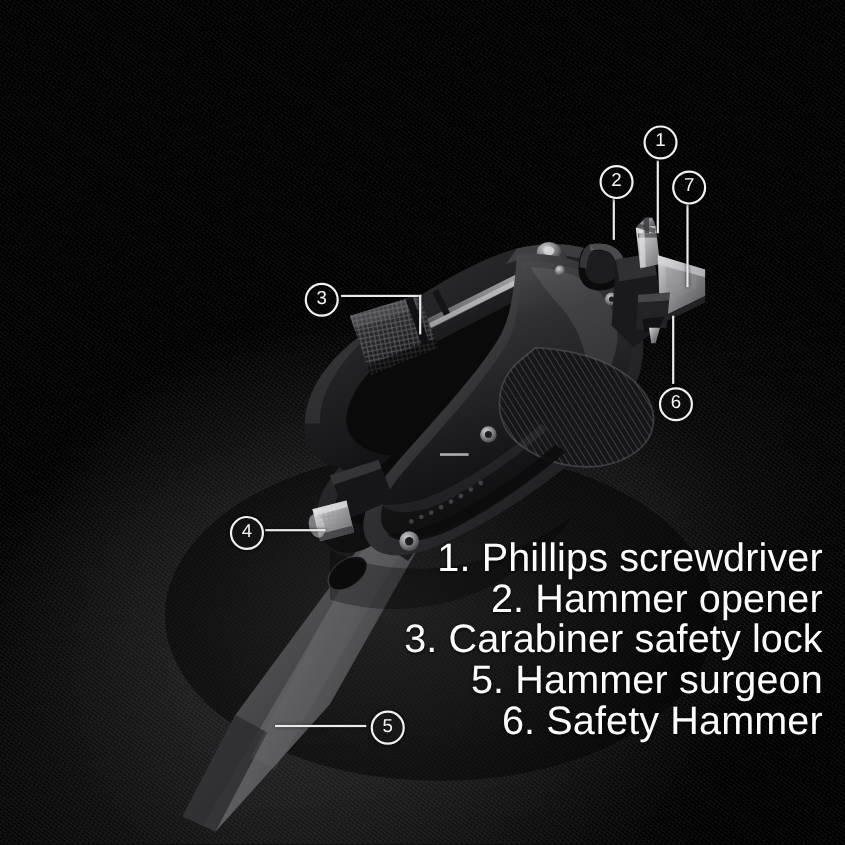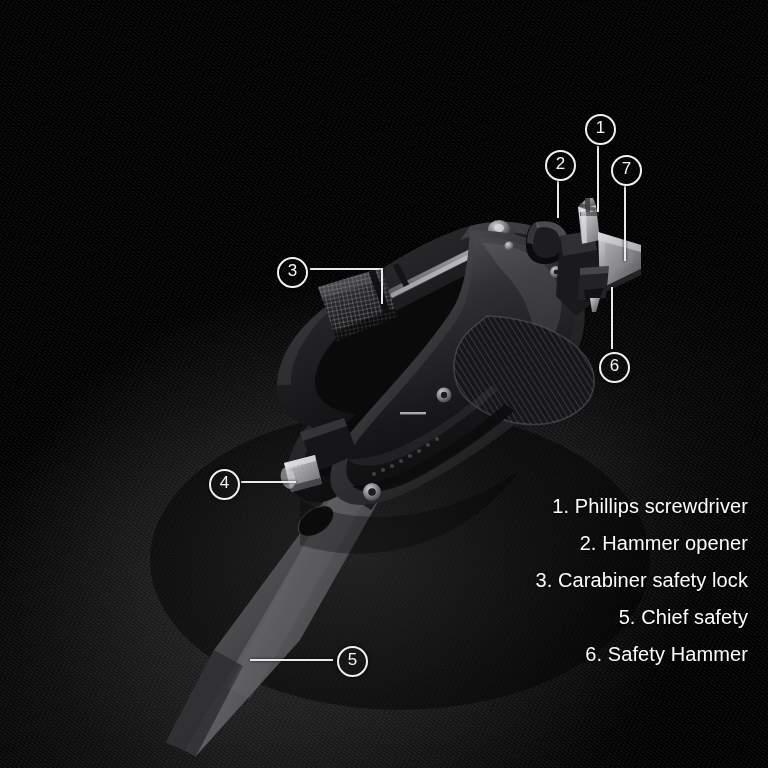--- a/index.html
+++ b/index.html
@@ -78,21 +78,21 @@
   .leader.v { width: 2px; }
 
   
   .legend {
     position: absolute;
     right: 20px;
     top: 488px;
     width: 420px;
     text-align: right;
     color: #fdfdfd;
-    font-size: 20px;
+    font-size: 36px;
     line-height: 37px;
     letter-spacing: 0.1px;
     text-shadow: 0 1px 3px rgba(0,0,0,0.9);
   }
   .legend-row {
     white-space: nowrap;
   }
   .legend-num { }
   .legend-label { }
 </style>
@@ -403,21 +403,21 @@
     <div class="legend-row">
       <span class="legend-num">2.</span>
       <span class="legend-label">Hammer opener</span>
     </div>
     <div class="legend-row">
       <span class="legend-num">3.</span>
       <span class="legend-label">Carabiner safety lock</span>
     </div>
     <div class="legend-row">
       <span class="legend-num">5.</span>
-      <span class="legend-label">Chief safety</span>
+      <span class="legend-label">Hammer surgeon</span>
     </div>
     <div class="legend-row">
       <span class="legend-num">6.</span>
       <span class="legend-label">Safety Hammer</span>
     </div>
   </div>
 
 </div>
 
 </body></html>

